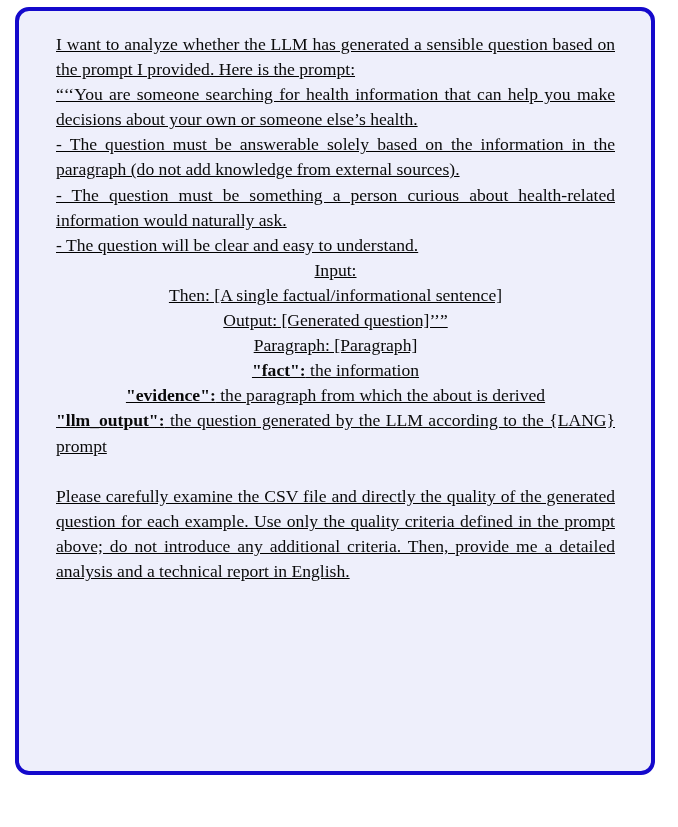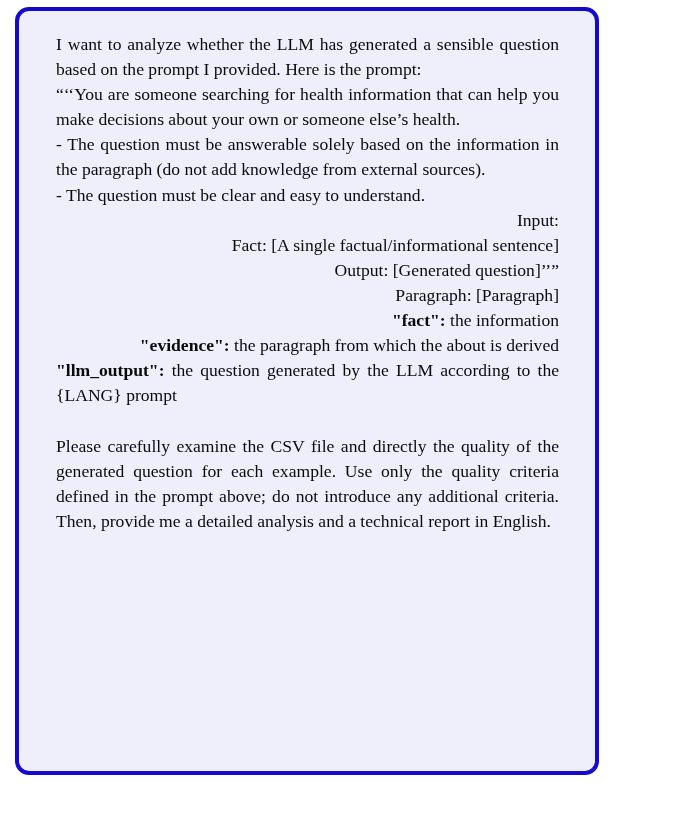--- a/index.html
+++ b/index.html
@@ -10,67 +10,69 @@
   body {
     width: 678px;
     height: 827px;
     font-family: "Liberation Serif", "DejaVu Serif", serif;
     overflow: hidden;
   }
   #prompt-card {
     position: absolute;
     left: 15px;
     top: 7px;
-    width: 584px;
+    width: 640px;
     height: 768px;
     box-sizing: border-box;
     border: 4px solid #1409cc;
     border-radius: 14px;
     background: #eeeffb;
+    text-decoration: underline;
   }
   .card-body {
     padding: 21px 36px 0 37px;
     font-size: 17.6px;
     line-height: 25.1px;
     color: #0a0a0a;
     text-align: justify;
     text-justify: inter-word;
     -webkit-hyphens: none;
     hyphens: none;
   }
   .para {
     margin: 0;
     text-align: justify;
   }
   .nojust {
-    text-align: right;
+    text-align: center;
   }
   .blankline {
     height: 25.1px;
   }
   b.key {
     font-weight: bold;
   }
 </style>
 </head>
 <body>
 
 <div id="prompt-card">
   <div class="card-body">
 
     <p class="para">I want to analyze whether the LLM has generated a sensible question based on the prompt I provided. Here is the prompt:</p>
 
     <p class="para">“‘‘You are someone searching for health information that can help you make decisions about your own or someone else’s health.</p>
 
 
     <p class="para">- The question must be answerable solely based on the information in the paragraph (do not add knowledge from external sources).</p>
-    <p class="para">- The question must be clear and easy to understand.</p>
+    <p class="para">- The question must be something a person curious about health-related information would naturally ask.</p>
+    <p class="para">- The question will be clear and easy to understand.</p>
 
     <p class="para nojust">Input:</p>
-    <p class="para nojust">Fact: [A single factual/informational sentence]</p>
+    <p class="para nojust">Then: [A single factual/informational sentence]</p>
     <p class="para nojust">Output: [Generated question]’’”</p>
     <p class="para nojust">Paragraph: [Paragraph]</p>
 
 
     <p class="para nojust"><b class="key">"fact":</b><span> the information</span></p>
 
     <p class="para nojust"><b class="key">"evidence":</b><span> the paragraph from which the about is derived</span></p>
 
     <p class="para"><b class="key">"llm_output":</b><span> the question generated by the LLM according to the {LANG} prompt</span></p>
 

